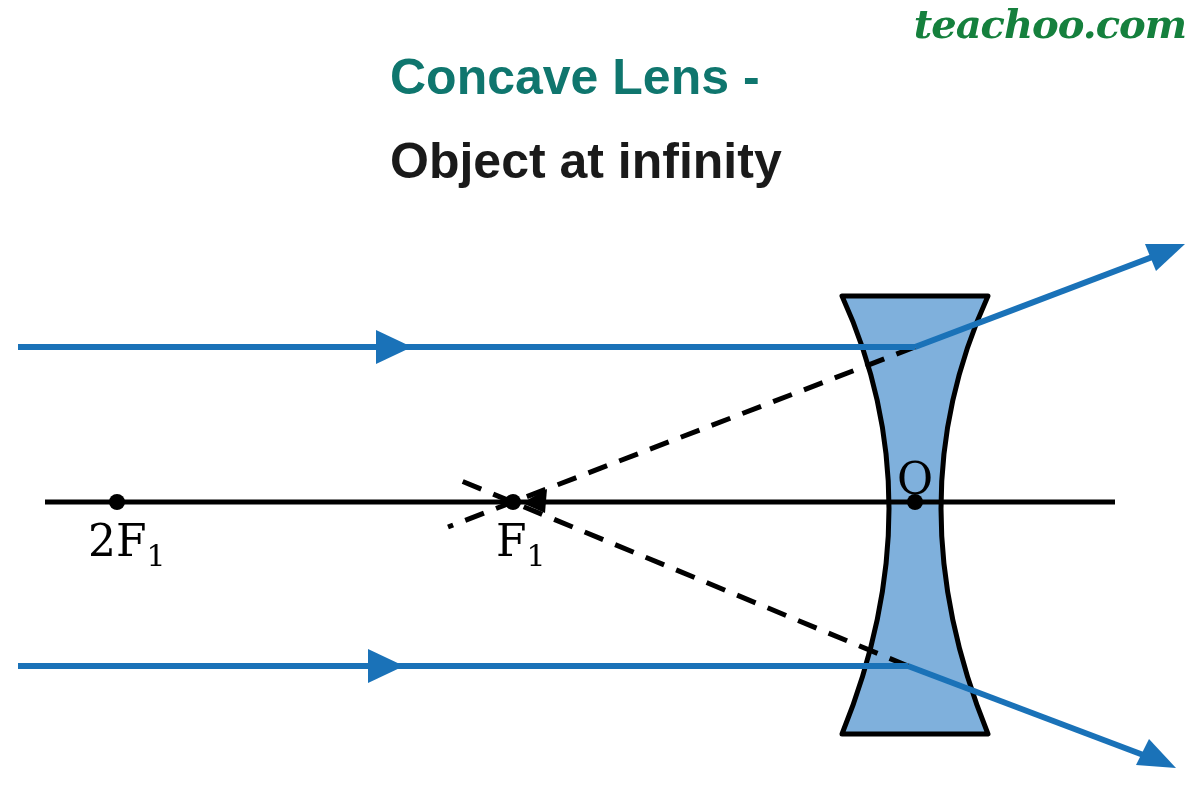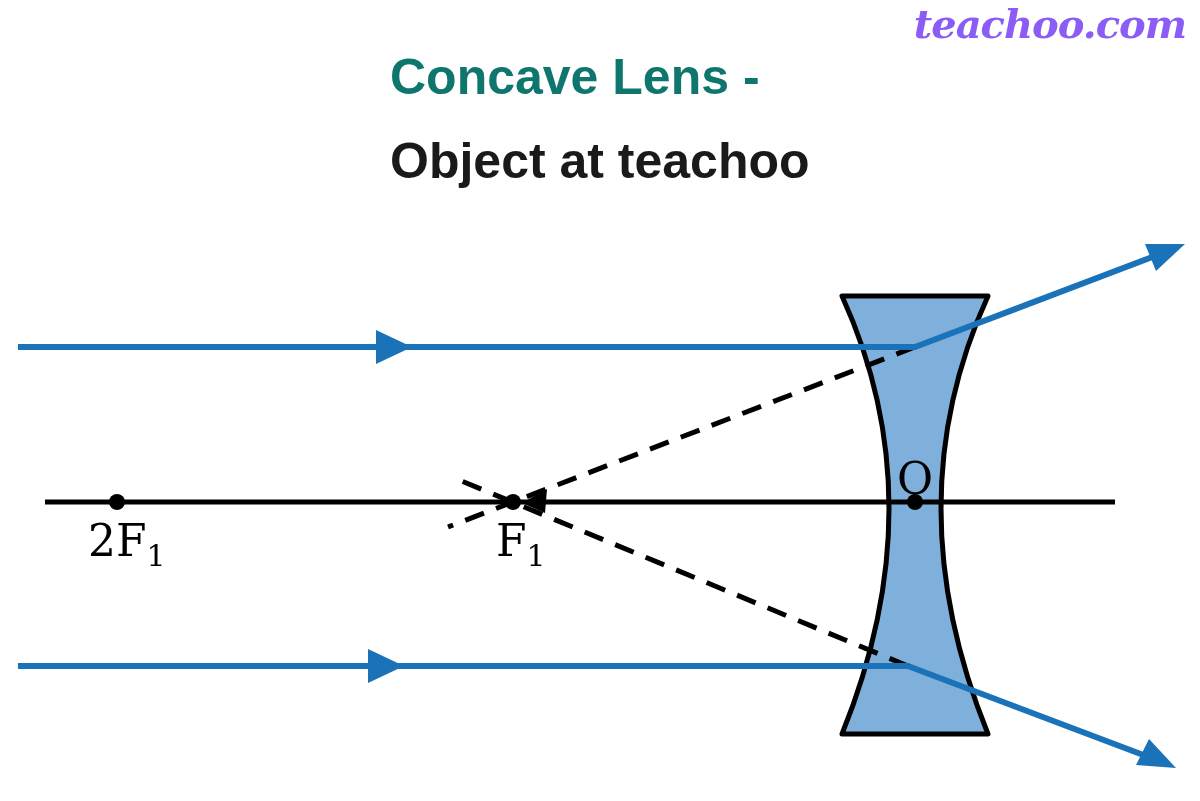--- a/index.html
+++ b/index.html
@@ -19,21 +19,21 @@
   }
   .logo {
     position: absolute;
     top: 0px;
     right: 14px;
     font-family: "DejaVu Serif", serif;
     font-weight: bold;
     font-style: italic;
     font-size: 40px;
     letter-spacing: -1px;
-    color: #8b5cf6;
+    color: #15803d;
     white-space: nowrap;
   }
   .title {
     position: absolute;
     left: 390px;
     top: 48px;
     font-size: 50px;
     font-weight: bold;
     color: #0f766e;
     white-space: nowrap;
@@ -63,21 +63,21 @@
 </style>
 </head>
 <body>
 
 <div id="stage">
 
   <div class="logo">teachoo.com</div>
 
   <div class="title">Concave Lens -</div>
 
-  <div class="subtitle">Object at teachoo</div>
+  <div class="subtitle">Object at infinity</div>
 
   <svg width="1200" height="801" viewBox="0 0 1200 801">
 
     <path d="M 842,296 L 988,296 Q 894,502 988,734 L 842,734 Q 936,502 842,296 Z" stroke="#000000" stroke-width="5" stroke-linejoin="round" fill="#7fb0dc"></path>
 
     <line x1="45" y1="502" x2="1115" y2="502" stroke-width="5" stroke="#000000"></line>
 
     <line x1="915" y1="347" x2="448" y2="527" stroke-width="5" stroke-dasharray="20 13" stroke="#000000"></line>
     <line x1="908" y1="666" x2="452" y2="477" stroke-width="5" stroke-dasharray="20 13" stroke="#000000"></line>
 

